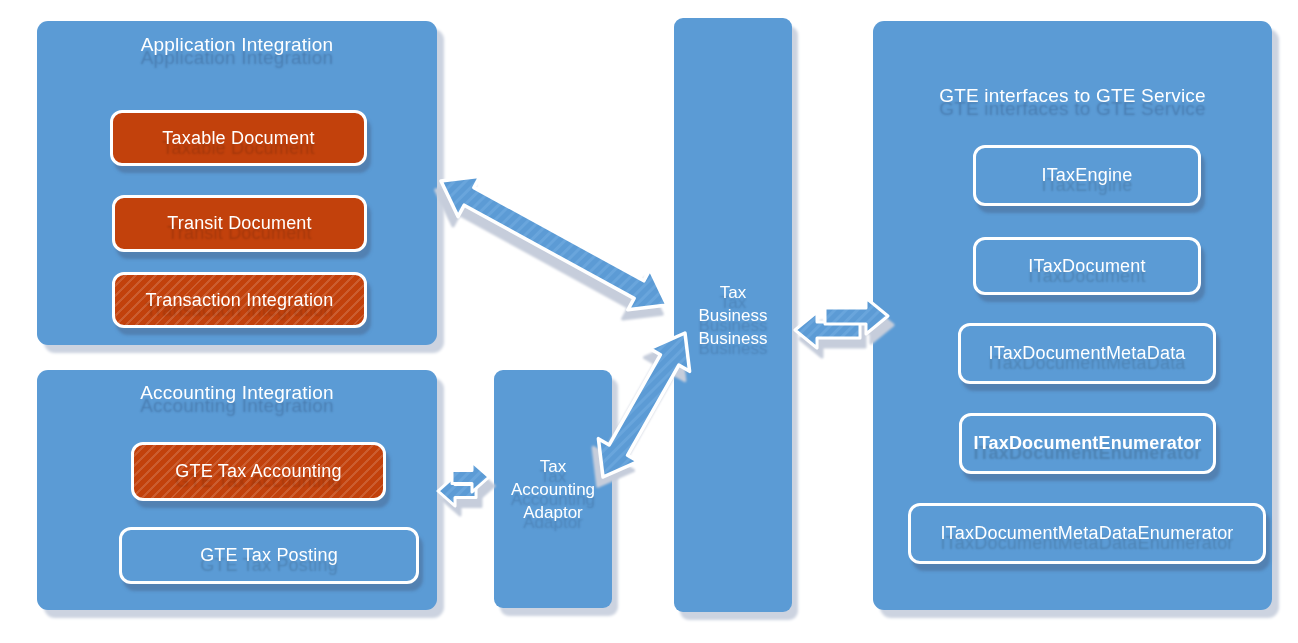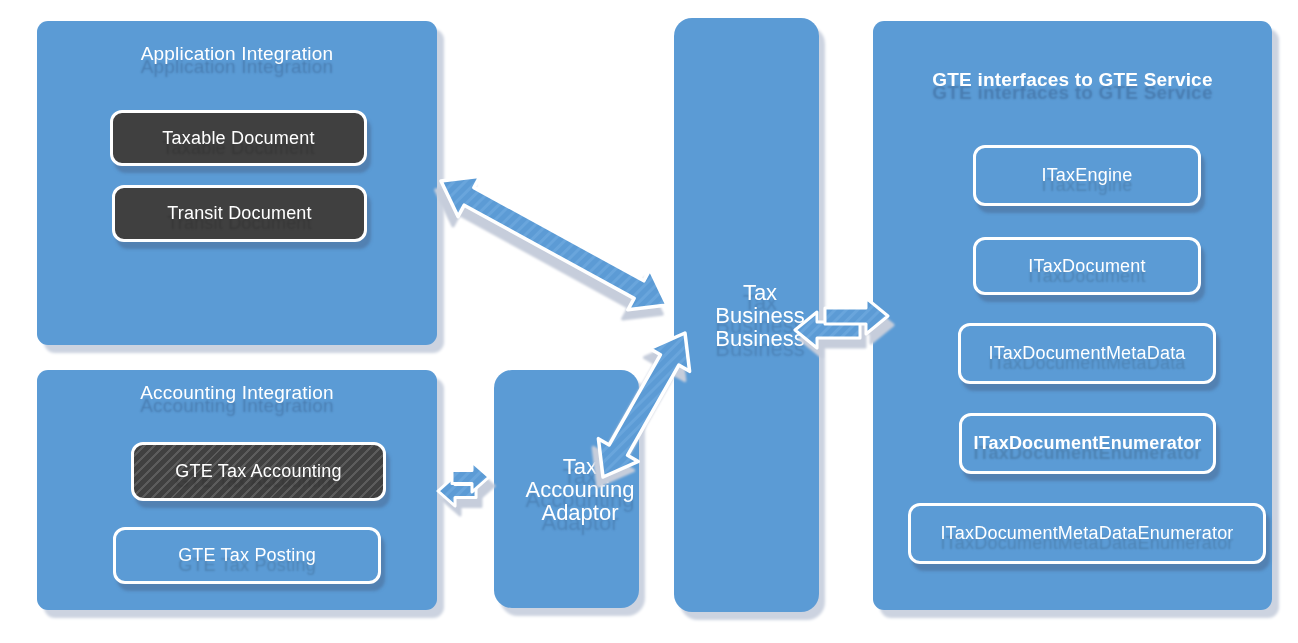--- a/index.html
+++ b/index.html
@@ -10,76 +10,77 @@
   .panel{
     position:absolute;background:#5b9bd5;border-radius:11px;
     box-shadow:7px 8px 3px #ccd3e0;
   }
   .panel .panel-title{
     position:absolute;left:0;right:0;margin:0;text-align:center;
     color:#ffffff;font-size:19px;font-weight:400;letter-spacing:.2px;
     text-shadow:0 13px 2px rgba(44,78,120,.40);
   }
   .col{
-    position:absolute;background:#5b9bd5;border-radius:18px;
+    position:absolute;background:#5b9bd5;border-radius:9px;
     box-shadow:6px 8px 3px #ccd3e0;
     display:flex;align-items:center;justify-content:center;text-align:center;
-    color:#fff;font-size:22px;line-height:23px;padding-left:27px;
+    color:#fff;font-size:17px;line-height:23px;
   }
   .col .lines span{display:block;text-shadow:0 10px 2px rgba(40,72,112,.28);}
   .chip{
     position:absolute;display:flex;align-items:center;justify-content:center;
     border:3px solid #ffffff;border-radius:12px;box-sizing:border-box;
     color:#ffffff;font-size:18px;letter-spacing:.2px;
     box-shadow:4px 7px 3px rgba(73,103,143,.50);
     text-shadow:0 10px 2px rgba(0,0,0,.16);
   }
-  .chip.orange{background-color:#404040;}
+  .chip.orange{background-color:#c2410c;}
   .chip.blue{background-color:#5b9bd5;margin-left:16px;}
   .chip.hatched{
     background-image:repeating-linear-gradient(135deg,
       rgba(255,255,255,.15) 0 2px, rgba(255,255,255,0) 2px 7px);
   }
   .arrow-layer{position:absolute;left:0;top:0;width:1298px;height:643px;pointer-events:none;}
 </style>
 </head>
 <body>
 
 <div class="canvas">
 
   <section class="panel" style="left:37px;top:21px;width:400px;height:324px;">
-    <h2 class="panel-title" style="top:22px;">Application Integration</h2>
+    <h2 class="panel-title" style="top:13px;">Application Integration</h2>
     <div class="chip orange" style="left:73px;top:89px;width:257px;height:56px;">Taxable Document</div>
-    <div class="chip orange" style="left:75px;top:164px;width:255px;height:57px;">Transit Document</div>
+    <div class="chip orange" style="left:75px;top:174px;width:255px;height:57px;">Transit Document</div>
+    <div class="chip orange hatched" style="left:75px;top:251px;width:255px;height:56px;">Transaction Integration</div>
   </section>
 
   <section class="panel" style="left:37px;top:370px;width:400px;height:240px;text-decoration:underline;">
     <h2 class="panel-title" style="top:12px;">Accounting Integration</h2>
     <div class="chip orange hatched" style="left:71px;top:72px;width:255px;height:59px;margin-left:23px;">GTE Tax Accounting</div>
-    <div class="chip blue" style="left:60px;top:157px;width:268px;height:57px;">GTE Tax Posting</div>
+    <div class="chip blue" style="left:66px;top:157px;width:300px;height:57px;">GTE Tax Posting</div>
   </section>
 
   <div class="col" style="left:494px;top:370px;width:118px;height:238px;">
     <div class="lines">
       <span>Tax</span>
       <span>Accounting</span>
       <span>Adaptor</span>
     </div>
   </div>
 
   <div class="col" style="left:674px;top:18px;width:118px;height:594px;">
     <div class="lines">
       <span>Tax</span>
       <span>Business</span>
       <span>Business</span>
     </div>
   </div>
 
   <section class="panel" style="left:873px;top:21px;width:399px;height:589px;">
-    <h2 class="panel-title" style="top:48px;font-weight:bold;">GTE interfaces to GTE Service</h2>
+    <h2 class="panel-title" style="top:64px;">GTE interfaces to GTE Service</h2>
     <div class="chip blue" style="left:84px;top:124px;width:228px;height:61px;">ITaxEngine</div>
     <div class="chip blue" style="left:69px;top:302px;width:258px;height:61px;">ITaxDocumentMetaData</div>
     <div class="chip blue" style="left:84px;top:216px;width:228px;height:58px;">ITaxDocument</div>
     <div class="chip blue" style="left:70px;top:392px;width:257px;height:61px;font-weight:bold;">ITaxDocumentEnumerator</div>
     <div class="chip blue" style="left:19px;top:482px;width:358px;height:61px;">ITaxDocumentMetaDataEnumerator</div>
   </section>
 
   <svg class="arrow-layer" viewBox="0 0 1298 643">
     <defs>
       <pattern id="stripe" width="8" height="8" patternUnits="userSpaceOnUse" patternTransform="rotate(45)">

